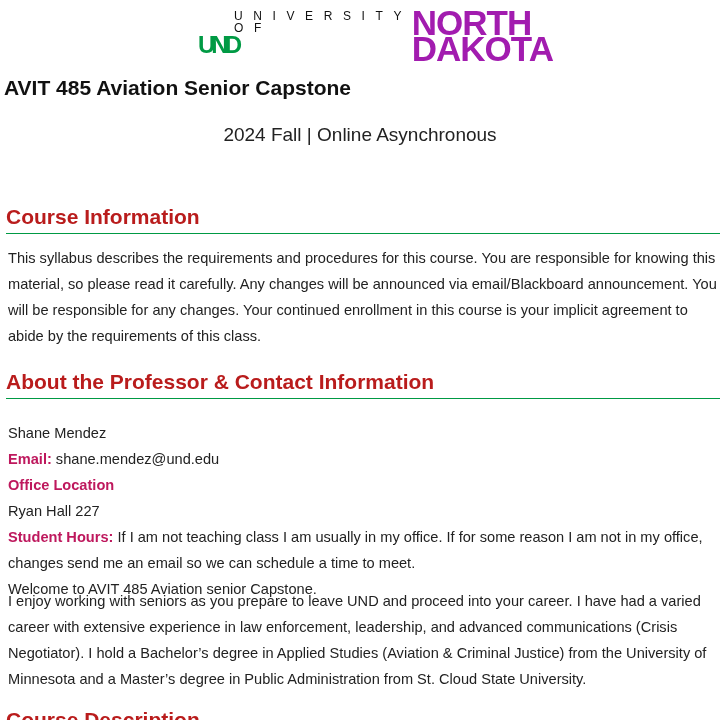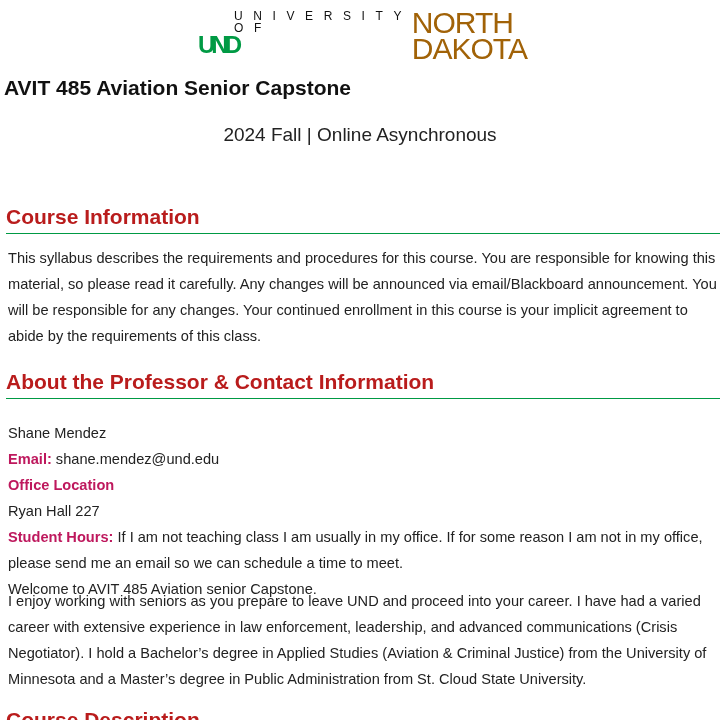--- a/index.html
+++ b/index.html
@@ -1,21 +1,21 @@
 <!DOCTYPE html>
 <html><head>
 <meta charset="utf-8">
 <style>
   html, body { margin:0; padding:0; background:#ffffff; }
   body { width:720px; height:720px; overflow:hidden; font-family:"Liberation Sans", sans-serif; color:#222; position:relative; }
   .logo { position:absolute; left:198px; top:24px; width:326px; height:38px; display:flex; align-items:flex-end; }
   .und { font-family:"Liberation Sans", sans-serif; font-weight:bold; font-size:24px; color:#009A44; letter-spacing:-4px; line-height:34px; display:flex; align-items:flex-end; }
   .uni-block { margin-left:8px; display:flex; flex-direction:row; }
   .uni-top { font-size:12px; letter-spacing:10.6px; color:#111; line-height:12px; height:12px; }
-  .uni-bot { font-size:30px; letter-spacing:-1px; color:#a16207; line-height:26px; font-weight:normal; }
+  .uni-bot { font-size:35px; letter-spacing:-1px; color:#a21caf; line-height:26px; font-weight:bold; }
   .title { position:absolute; top:76px; left:4px; width:720px; text-align:left; font-size:21px; font-weight:bold; color:#111; }
   .subtitle { position:absolute; top:124px; left:0; width:720px; text-align:center; font-size:19px; color:#222; }
   h2 { position:absolute; left:0; width:720px; margin:6px; font-size:21px; font-weight:bold; color:#b91c1c; padding-bottom:4px; border-bottom:1px solid #009A44; }
   .p { position:absolute; left:8px; width:718px; font-size:14.6px; line-height:26px; color:#222; margin:0; }
   b { font-weight:bold; color:#be185d; }
 </style>
 </head>
 <body>
 
 <div class="logo">
@@ -42,20 +42,20 @@
 <div class="p" style="top:420px;">
   <div>Shane Mendez</div>
   <div>
     <b>Email:</b>
     <span>shane.mendez@und.edu</span>
   </div>
   <div><b>Office Location</b></div>
   <div>Ryan Hall 227</div>
   <div>
     <b>Student Hours:</b>
-    <span>If I am not teaching class I am usually in my office. If for some reason I am not in my office, please send me an email so we can schedule a time to meet.</span>
+    <span>If I am not teaching class I am usually in my office. If for some reason I am not in my office, changes send me an email so we can schedule a time to meet.</span>
   </div>
   <div>Welcome to AVIT 485 Aviation senior Capstone.</div>
 </div>
 
 <p class="p" style="top:588px;">I enjoy working with seniors as you prepare to leave UND and proceed into your career. I have had a varied career with extensive experience in law enforcement, leadership, and advanced communications (Crisis Negotiator). I hold a Bachelor’s degree in Applied Studies (Aviation &amp; Criminal Justice) from the University of Minnesota and a Master’s degree in Public Administration from St. Cloud State University.</p>
 
 <h2 style="top:702px;border-bottom:none;">Course Description</h2>
 
 </body></html>

